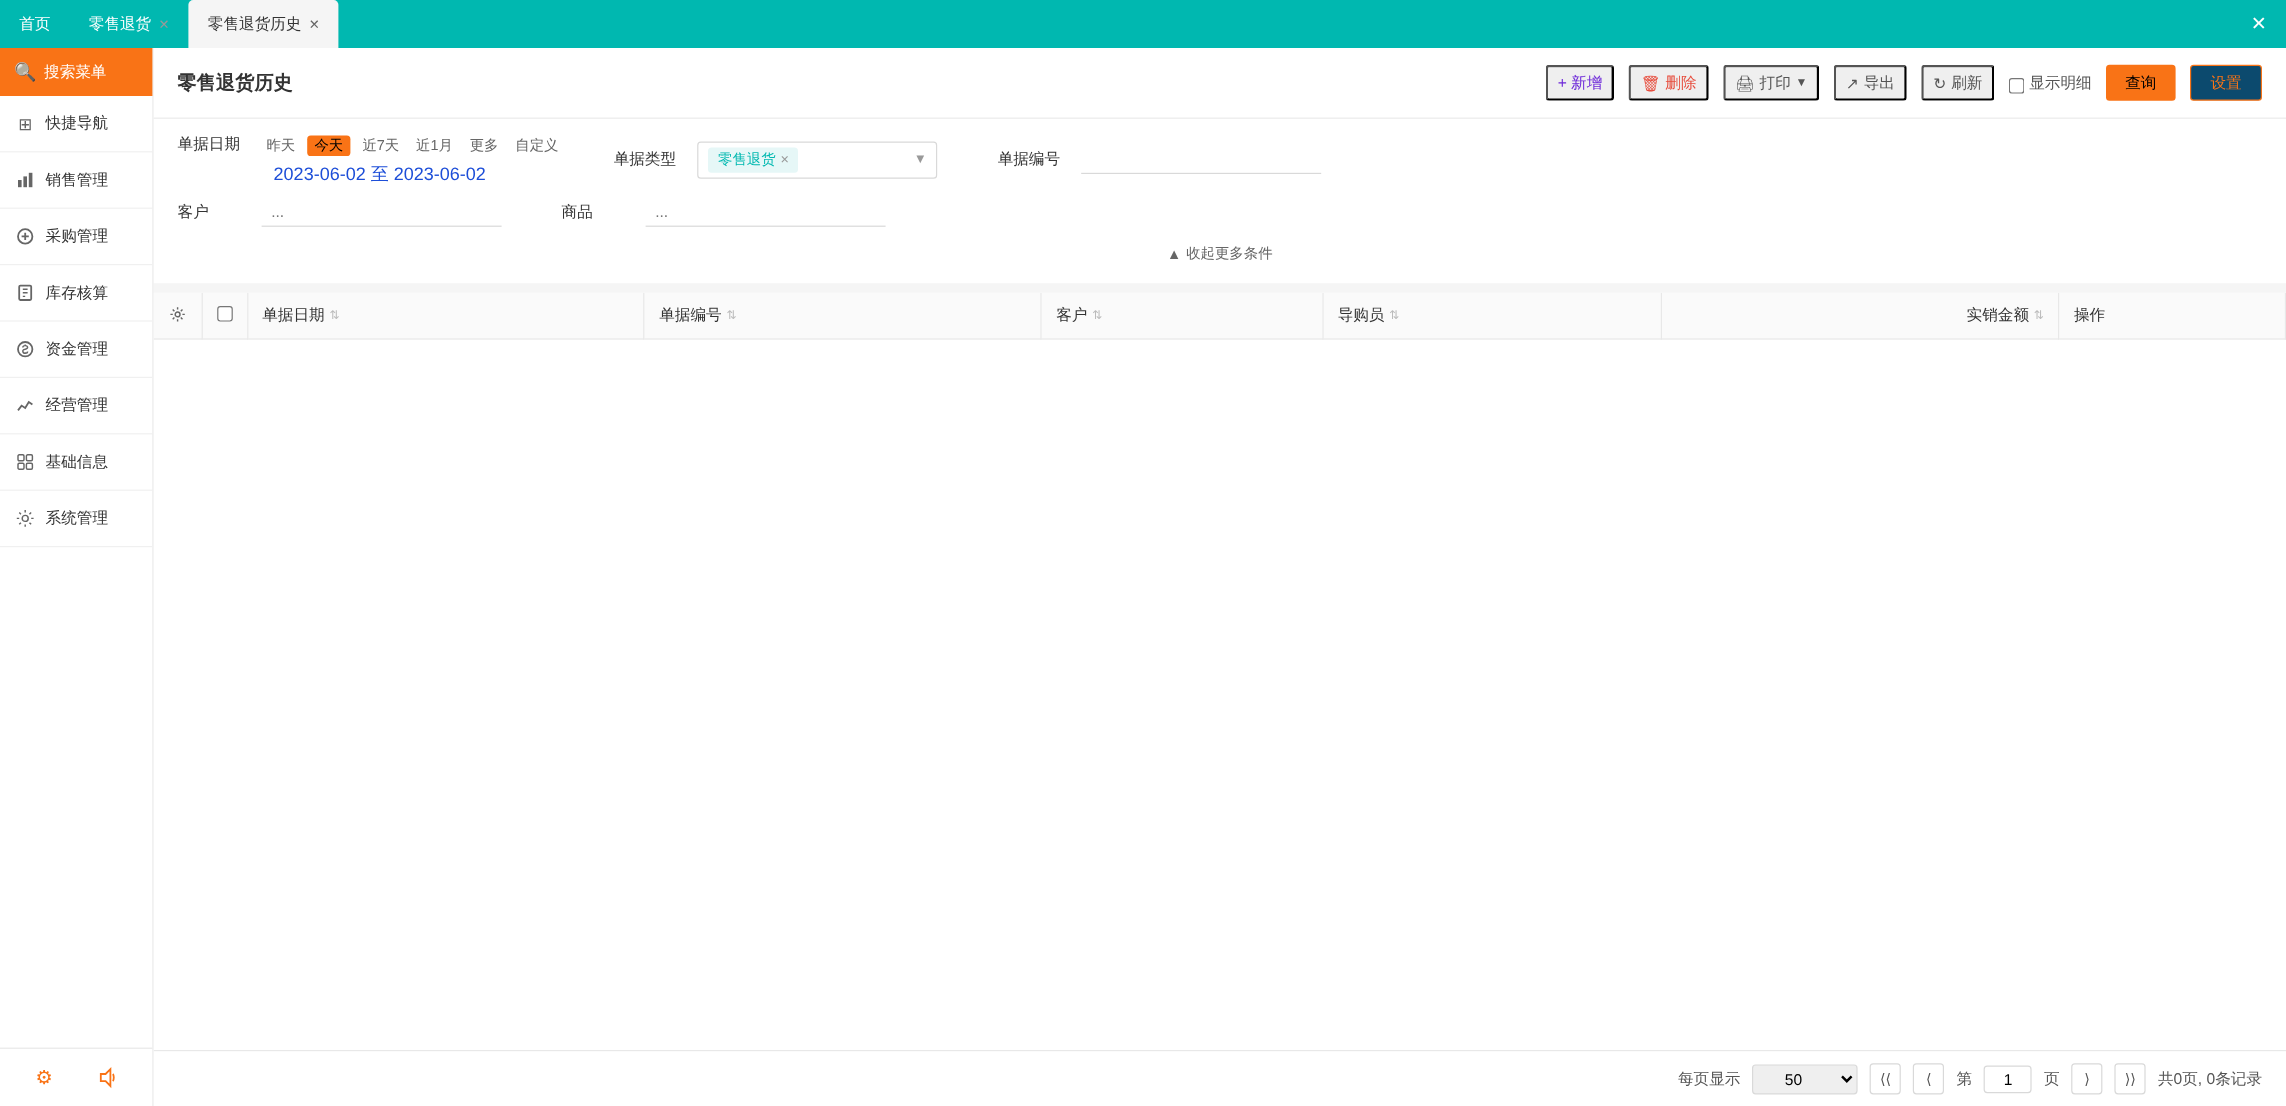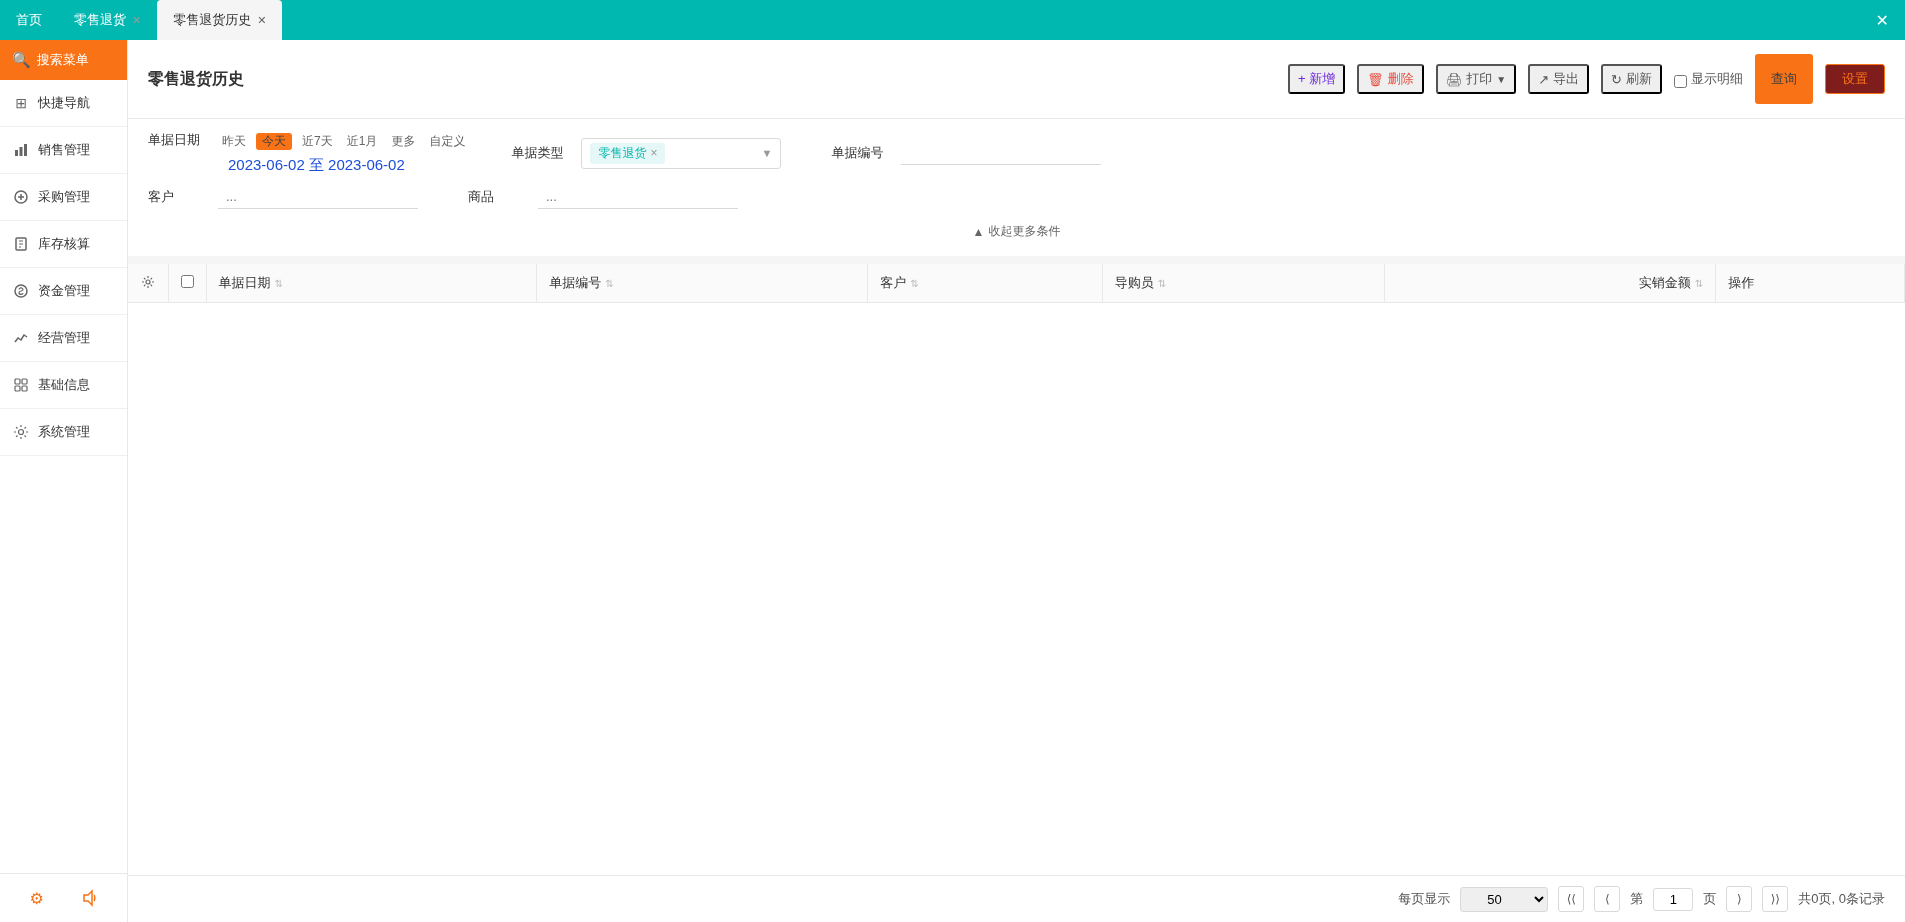--- a/index.html
+++ b/index.html
@@ -157,29 +157,29 @@
       cursor: pointer;
       padding: 4px 8px;
       border-radius: 3px;
     }
     .toolbar-btn.new-btn {
       color: #6d28d9;
     }
     .toolbar-btn.delete-btn { color: #e74c3c; }
     .btn-primary {
       background: #f97316;
-      color: #404040;
+      color: #000000;
       border: none;
-      padding: 16px 16px;
+      padding: 6px 16px;
       border-radius: 3px;
       cursor: pointer;
       font-size: 13px;
     }
     .btn-settings {
-      background: #7f1d1d;
+      background: #0c4a6e;
       color: #f97316;
       border: 1px solid #f97316;
       padding: 5px 16px;
       border-radius: 3px;
       cursor: pointer;
       font-size: 13px;
     }
     .display-switch {
       display: flex;
       align-items: flex-end;
@@ -213,21 +213,21 @@
       gap: 6px;
     }
     .date-opt {
       font-size: 12px;
       color: #666;
       cursor: pointer;
       padding: 2px 4px;
     }
     .date-opt.active {
       background: #f97316;
-      color: #404040;
+      color: #000000;
       border-radius: 3px;
       padding: 0 6px;
     }
     .date-range {
       font-size: 15px;
       color: #1d4ed8;
       margin-left: 10px;
     }
     .filter-select {
       border: 1px solid #d9d9d9;

